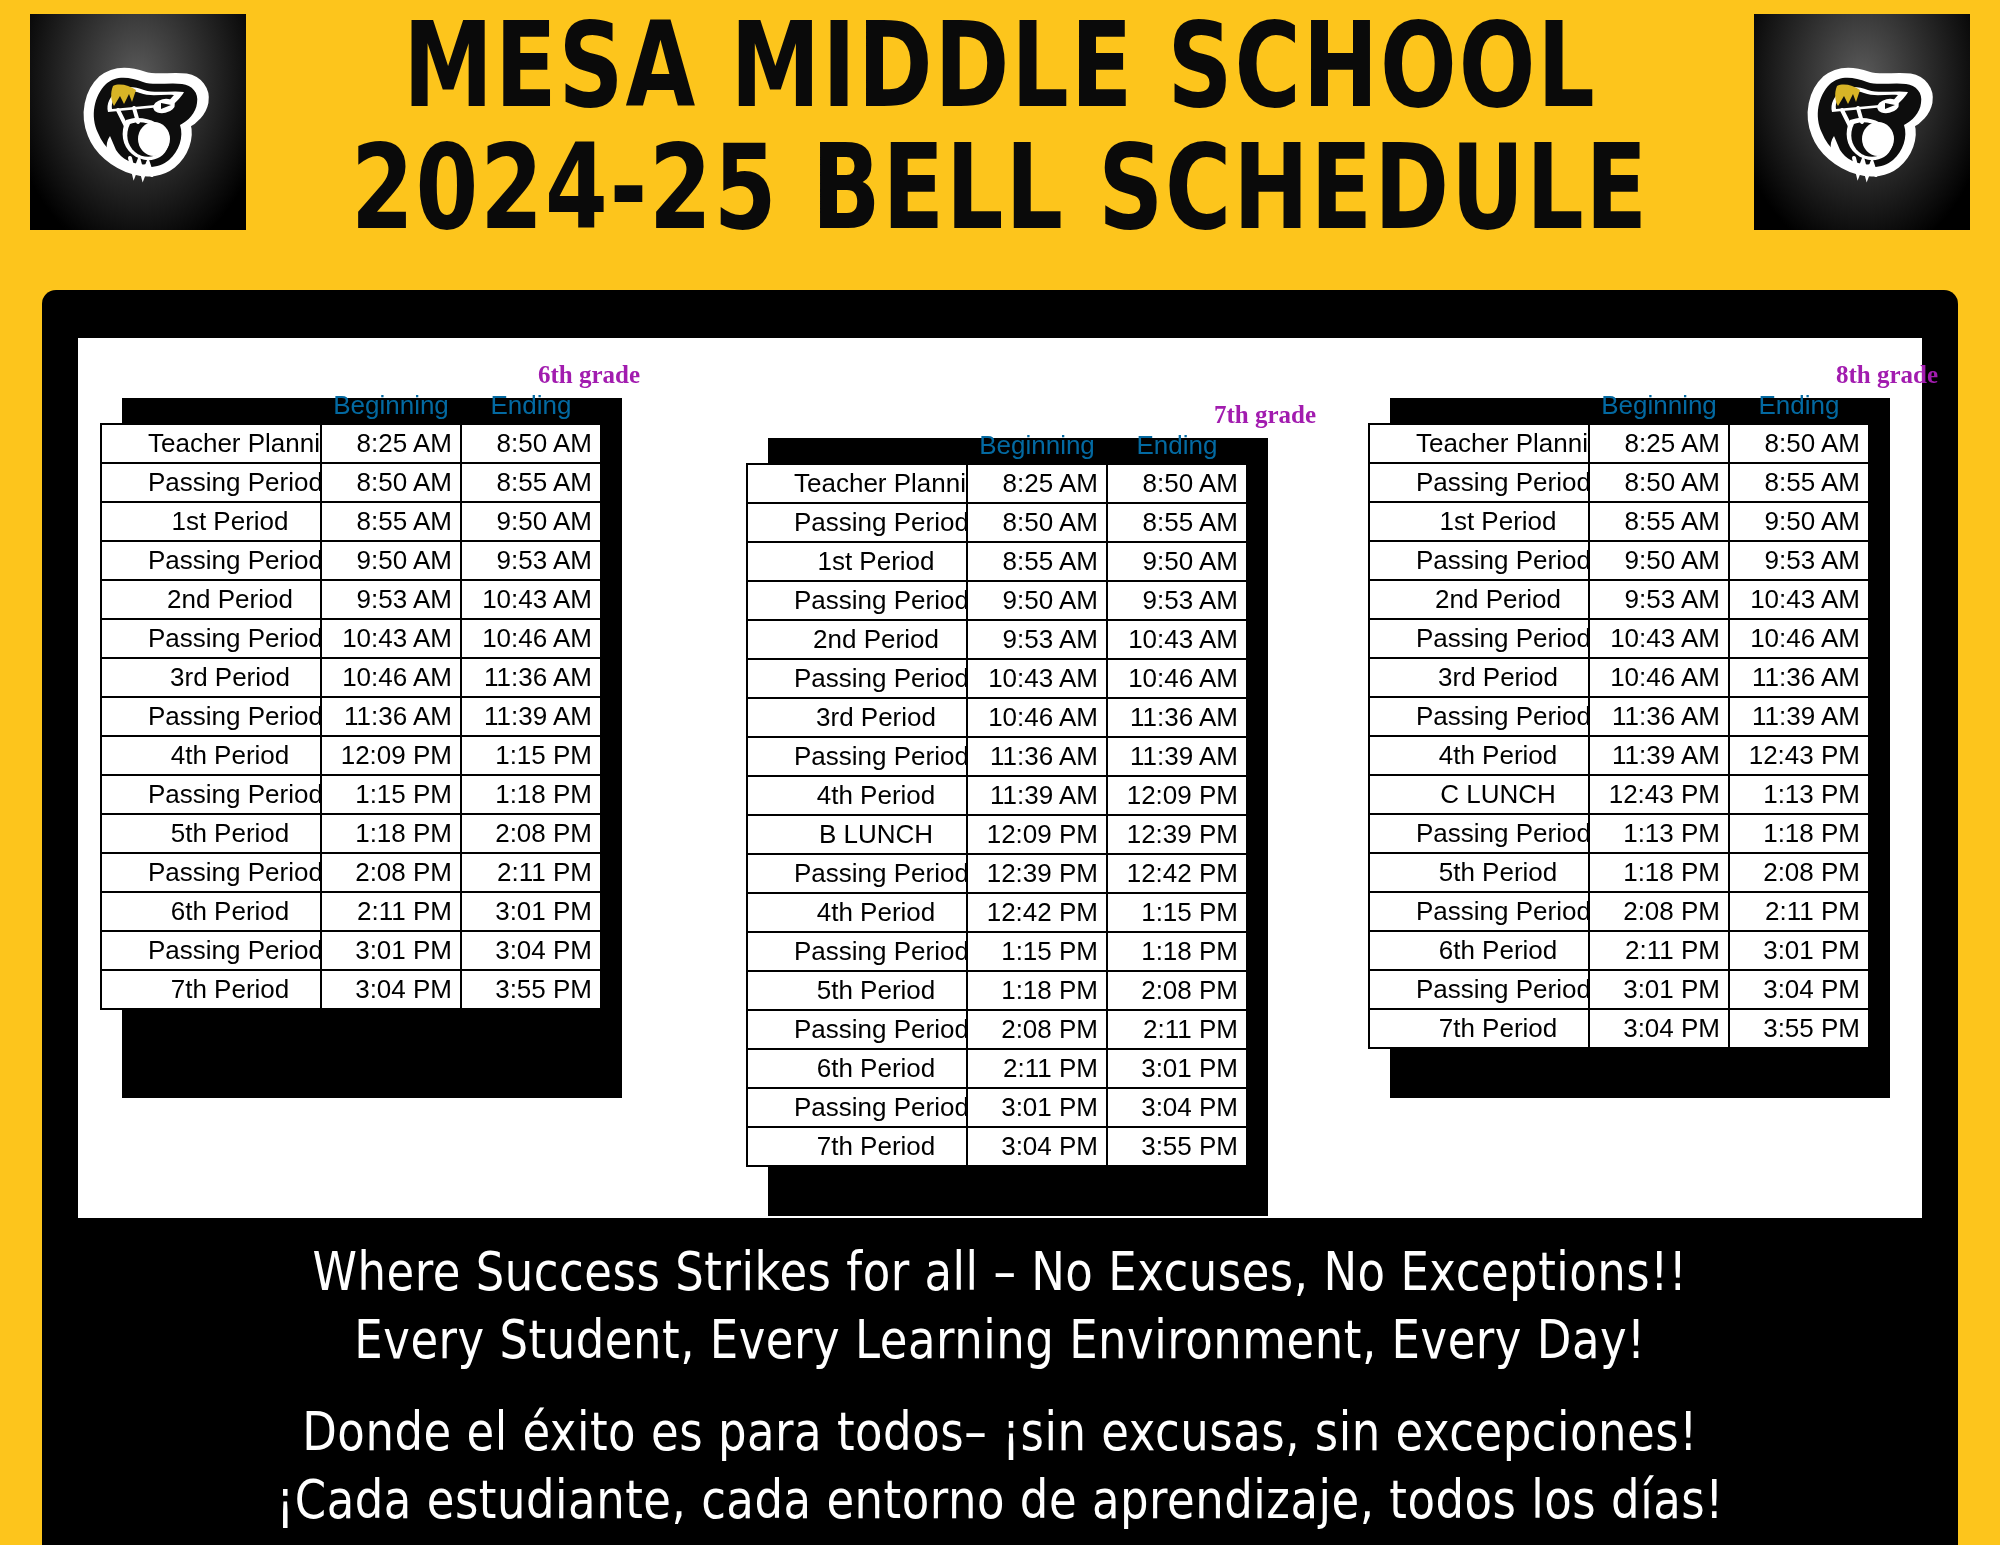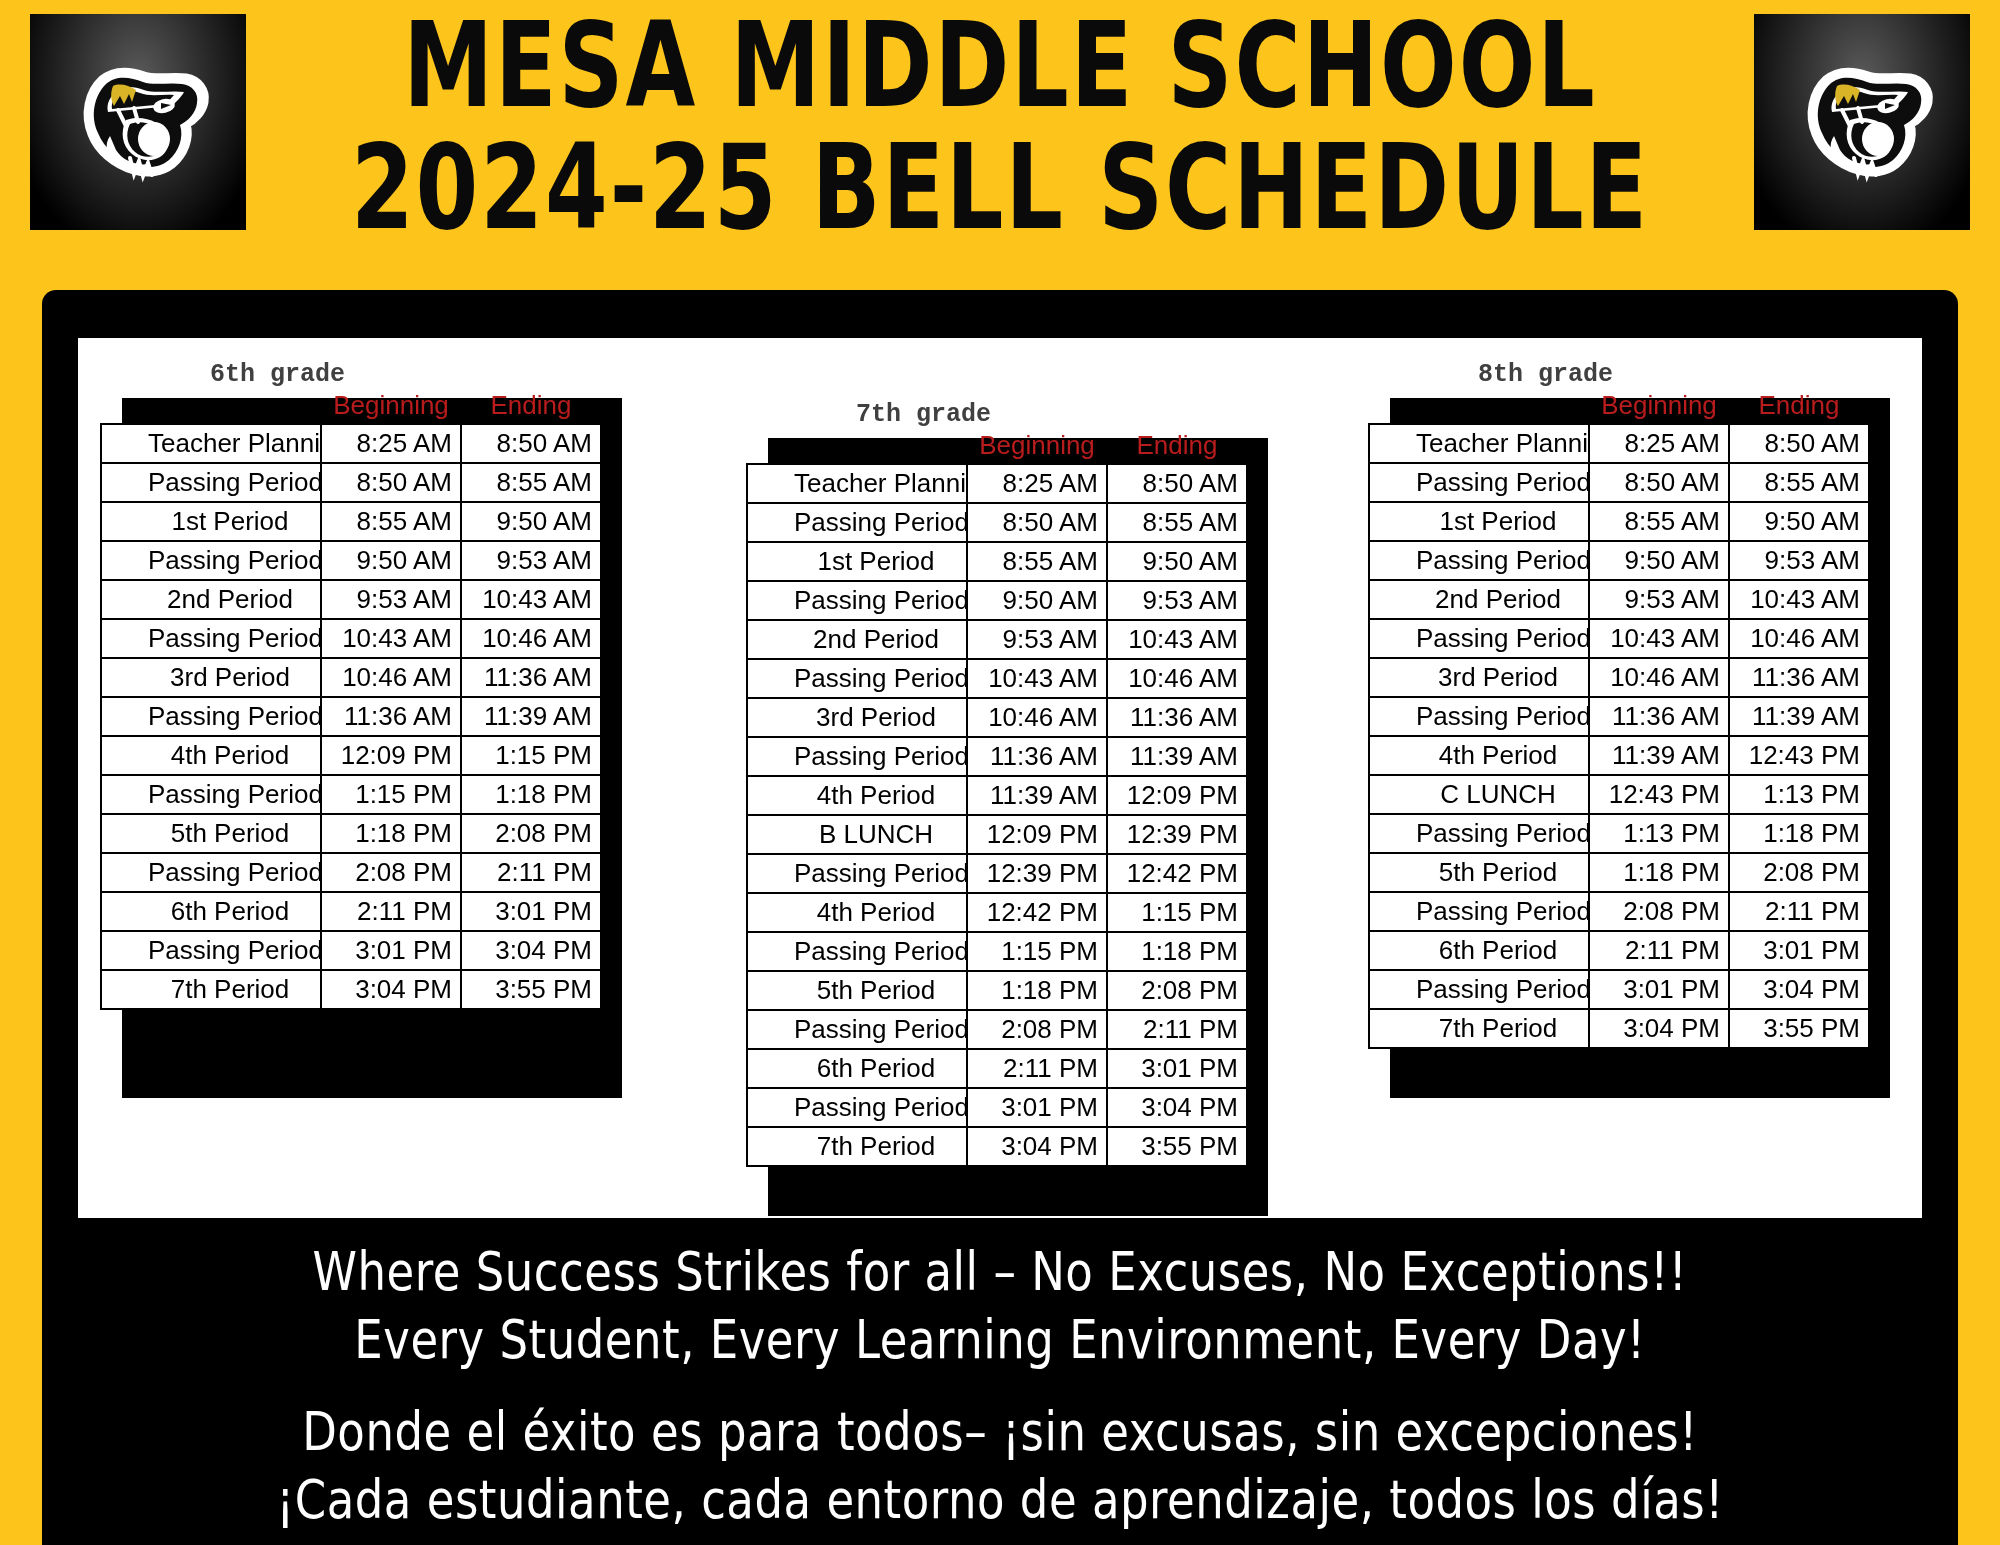--- a/index.html
+++ b/index.html
@@ -101,25 +101,25 @@
   .tblock.g6 { left: 22px;   width: 540px; }
   .tblock.g7 { left: 668px;  width: 570px; margin-top: 40px; }
   .tblock.g8 { left: 1290px; width: 570px; }
 
   .shadow {
     position: absolute;
     background: #000;
   }
 
   .grade-title {
-    text-align: left;
-    font-family: Liberation Mono, monospace;
+    text-align: right;
+    font-family: Liberation Serif, serif;
     font-weight: bold;
     font-size: 25px;
-    color: #404040;
+    color: #a21caf;
     height: 30px;
     line-height: 30px;
     position: relative;
     z-index: 3;
   }
   .tblock.g6 .grade-title { padding-left: 110px; }
   .tblock.g7 .grade-title { padding-left: 110px; }
   .tblock.g8 .grade-title { padding-left: 110px; }
 
   table.sched {
@@ -133,21 +133,21 @@
   .tblock.g7 table.sched { width: 500px; }
   .tblock.g8 table.sched { width: 500px; }
 
   table.sched col.c-name { width: 220px; }
   table.sched col.c-beg  { width: 140px; }
   table.sched col.c-end  { width: 140px; }
 
   table.sched th {
     font-weight: normal;
     font-size: 26px;
-    color: #b91c1c;
+    color: #0369a1;
     text-align: center;
     padding: 0 6px 2px 6px;
     height: 34px;
     border: none;
     background: transparent;
     font-family: "Liberation Sans", sans-serif;
   }
   table.sched th.blank { }
 
   table.sched td {

